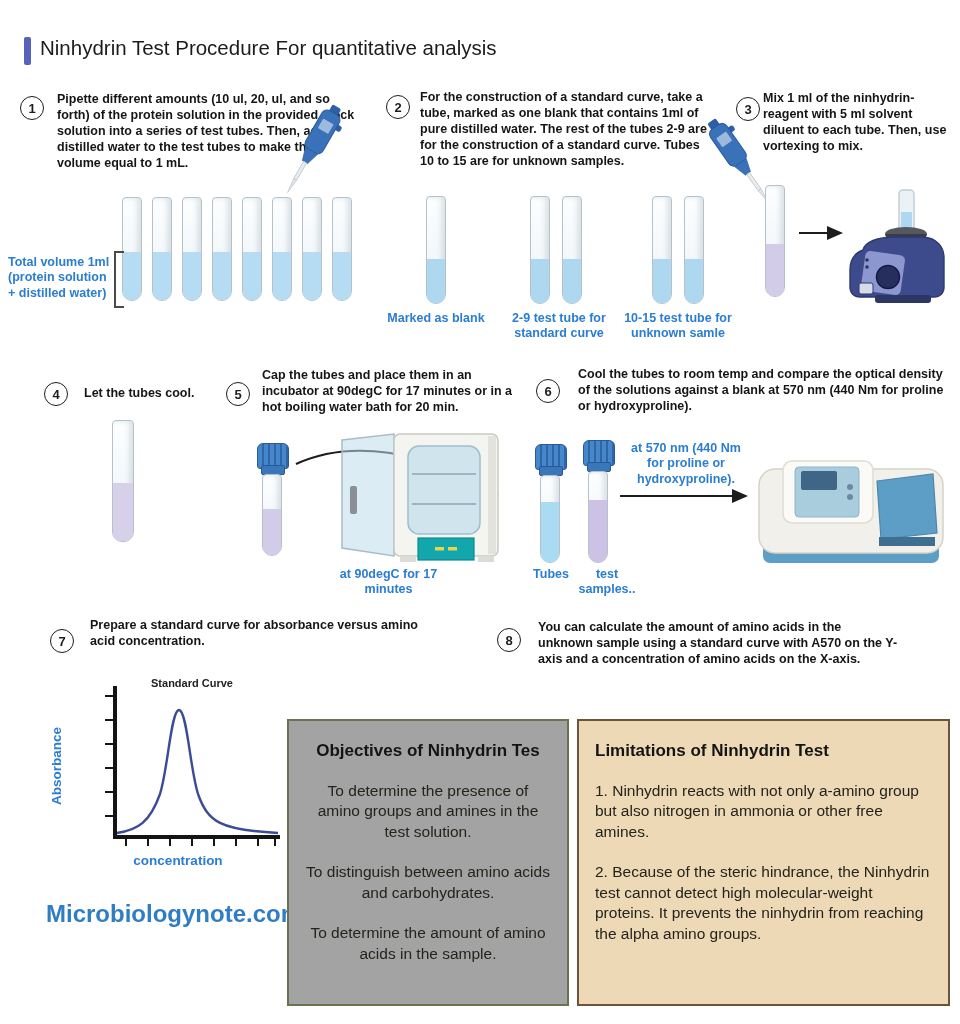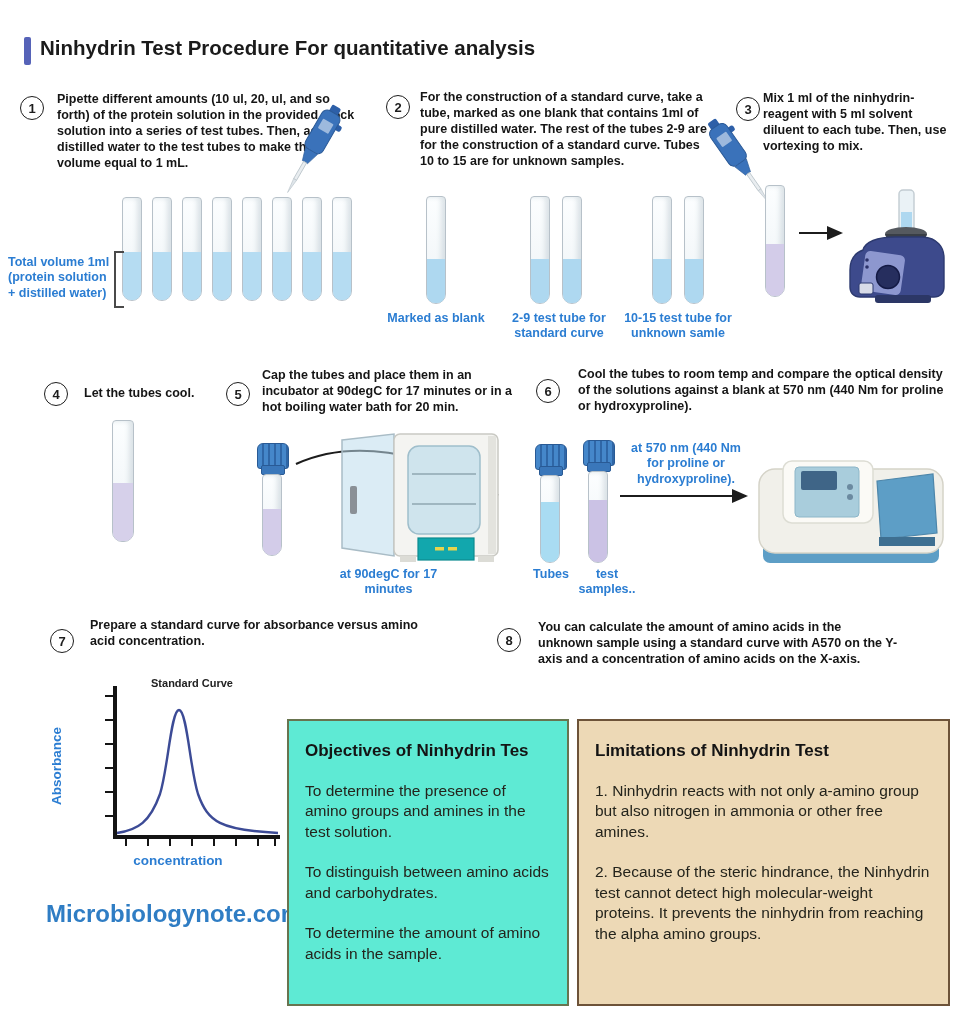--- a/index.html
+++ b/index.html
@@ -8,42 +8,42 @@
 
   
   .steptext  { position:absolute; font-size:12.5px; font-weight:700; color:#151515; line-height:1.27; }
   .bluelabel { position:absolute; font-size:12.5px; font-weight:700; color:#2b7dd2; line-height:1.22; }
   .stepnum   { position:absolute; width:24px; height:24px; border:1.6px solid #1d1d1d; border-radius:50%;
                display:flex; align-items:center; justify-content:center; font-size:13px; font-weight:600;
                color:#1d1d1d; background:#fff; box-sizing:border-box; }
 
   
   .title-bar  { position:absolute; left:24px; top:37px; width:7px; height:28px; background:#5663b8; border-radius:2px; }
-  .page-title { position:absolute; left:40px; top:36px; font-size:20.5px; font-weight:700; color:#1b1b1b; }
+  .page-title { position:absolute; left:40px; top:36px; font-size:20.5px; font-weight:400; color:#1b1b1b; }
 
   
   .tube { position:absolute; width:20px; height:104px; box-sizing:border-box;
           border:1.5px solid #b7c1c9; border-radius:4px 4px 10px 10px;
           background:linear-gradient(180deg,#fcfeff 0%,#eef3f6 100%);
           box-shadow:inset -4px 0 5px rgba(150,168,180,.30); }
   .liquid { position:absolute; left:0; right:0; bottom:0; border-radius:0 0 8px 8px; }
   .cap { position:absolute; width:32px; height:26px; box-sizing:border-box;
          background:repeating-linear-gradient(90deg,#4587ca 0 4px,#2f66a6 4px 6px);
          border:1px solid #295a95; border-radius:6px 6px 3px 3px; }
   .cap::after { content:""; position:absolute; left:3px; right:3px; bottom:-7px; height:8px;
                 background:#3a77ba; border:1px solid #295a95; border-radius:2px; }
 
   .bracket { position:absolute; border-left:2px solid #4a4a4a; border-top:2px solid #4a4a4a;
              border-bottom:2px solid #4a4a4a; width:8px; }
 
   
   .panel { position:absolute; box-sizing:border-box; padding:20px 16px; }
   .panel h3 { margin:0; font-size:17px; font-weight:700; color:#141414; }
   .panel p  { margin:20px 0 0; font-size:15.5px; font-weight:400; color:#24241c; line-height:1.32; }
-  .panel-objectives  { background:#5eead4; border:2px solid #68744f; }
+  .panel-objectives  { background:#a3a3a3; border:2px solid #68744f;text-align:center; }
   .panel-limitations { background:#edd9b6; border:2px solid #6d5339; }
 
   .chart-title { position:absolute; font-size:11px; font-weight:700; color:#222; text-align:center; }
   .axis-label-y { position:absolute; left:-8px; top:758px; width:130px; height:16px; text-align:center;
                   transform:rotate(-90deg); font-size:13.5px; font-weight:700; color:#2b7dd2; }
   .axis-label-x { position:absolute; font-size:13.5px; font-weight:700; color:#2b7dd2; text-align:center; }
   .watermark { position:absolute; left:46px; top:900px; font-size:24px; font-weight:700; color:#2f7dc4; }
   svg { position:absolute; overflow:visible; }
 </style>
 </head>

